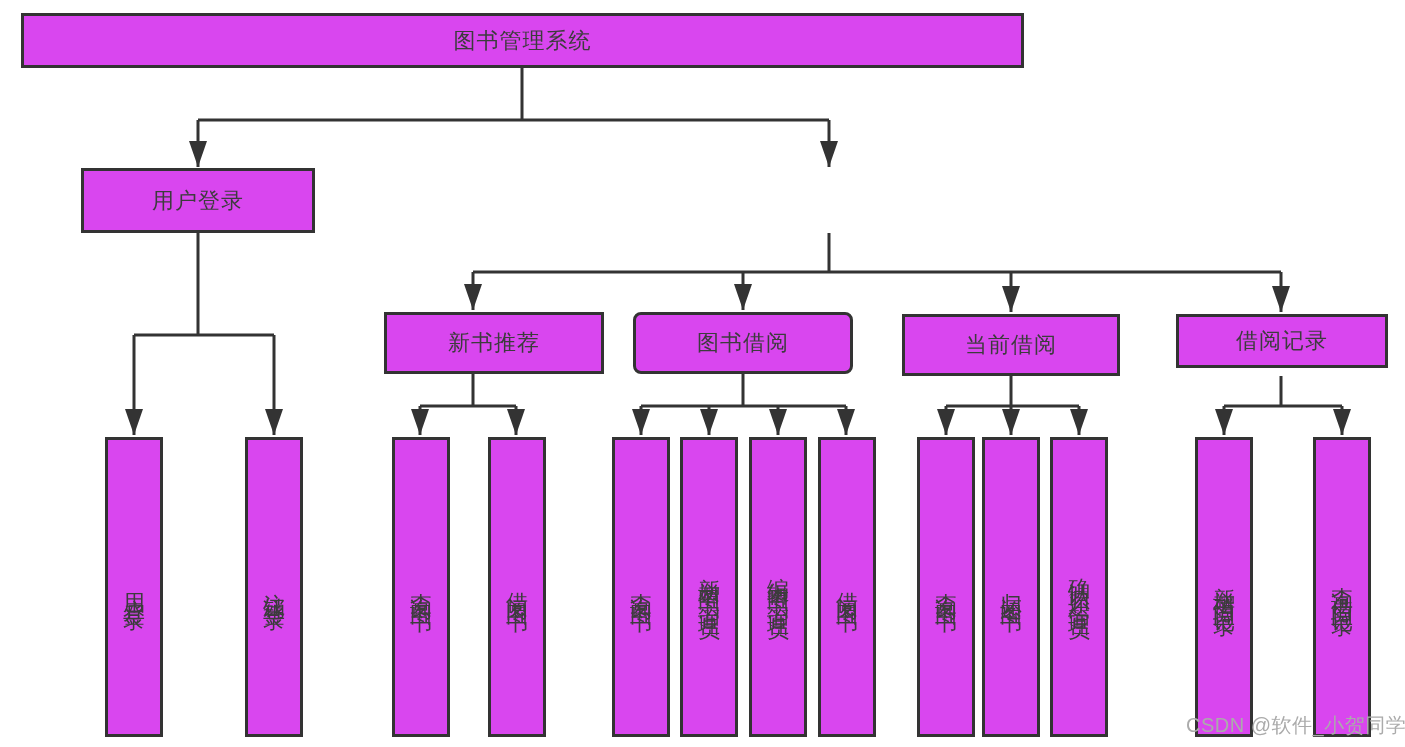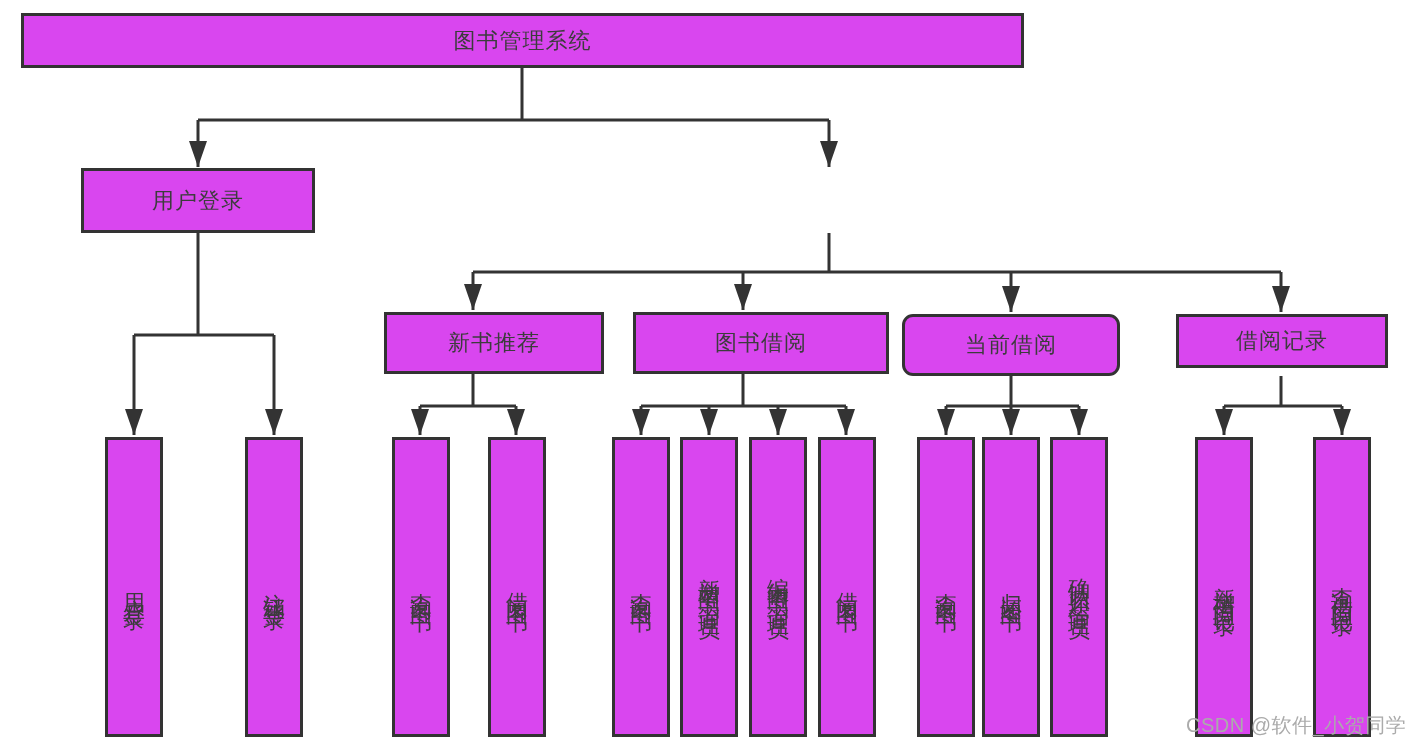--- a/index.html
+++ b/index.html
@@ -136,25 +136,25 @@
 
   <div class="box hbox" style="left:81px;top:168px;width:234px;height:65px;">
     <span>用户登录</span>
   </div>
 
 
   <div class="box hbox" style="left:384px;top:312px;width:220px;height:62px;">
     <span>新书推荐</span>
   </div>
 
-  <div class="box hbox" style="left:633px;top:312px;width:256px;height:62px;">
+  <div class="box hbox" style="left:633px;top:312px;width:220px;height:62px;border-radius:8px;">
     <span>图书借阅</span>
   </div>
 
-  <div class="box hbox" style="left:902px;top:314px;width:218px;height:62px;border-radius:11px;">
+  <div class="box hbox" style="left:902px;top:314px;width:218px;height:62px;">
     <span>当前借阅</span>
   </div>
 
   <div class="box hbox" style="left:1176px;top:314px;width:212px;height:54px;">
     <span>借阅记录</span>
   </div>
 
   <div class="box vbox" style="left:105px;top:437px;">
     <span class="vtext">用户登录</span>
   </div>

